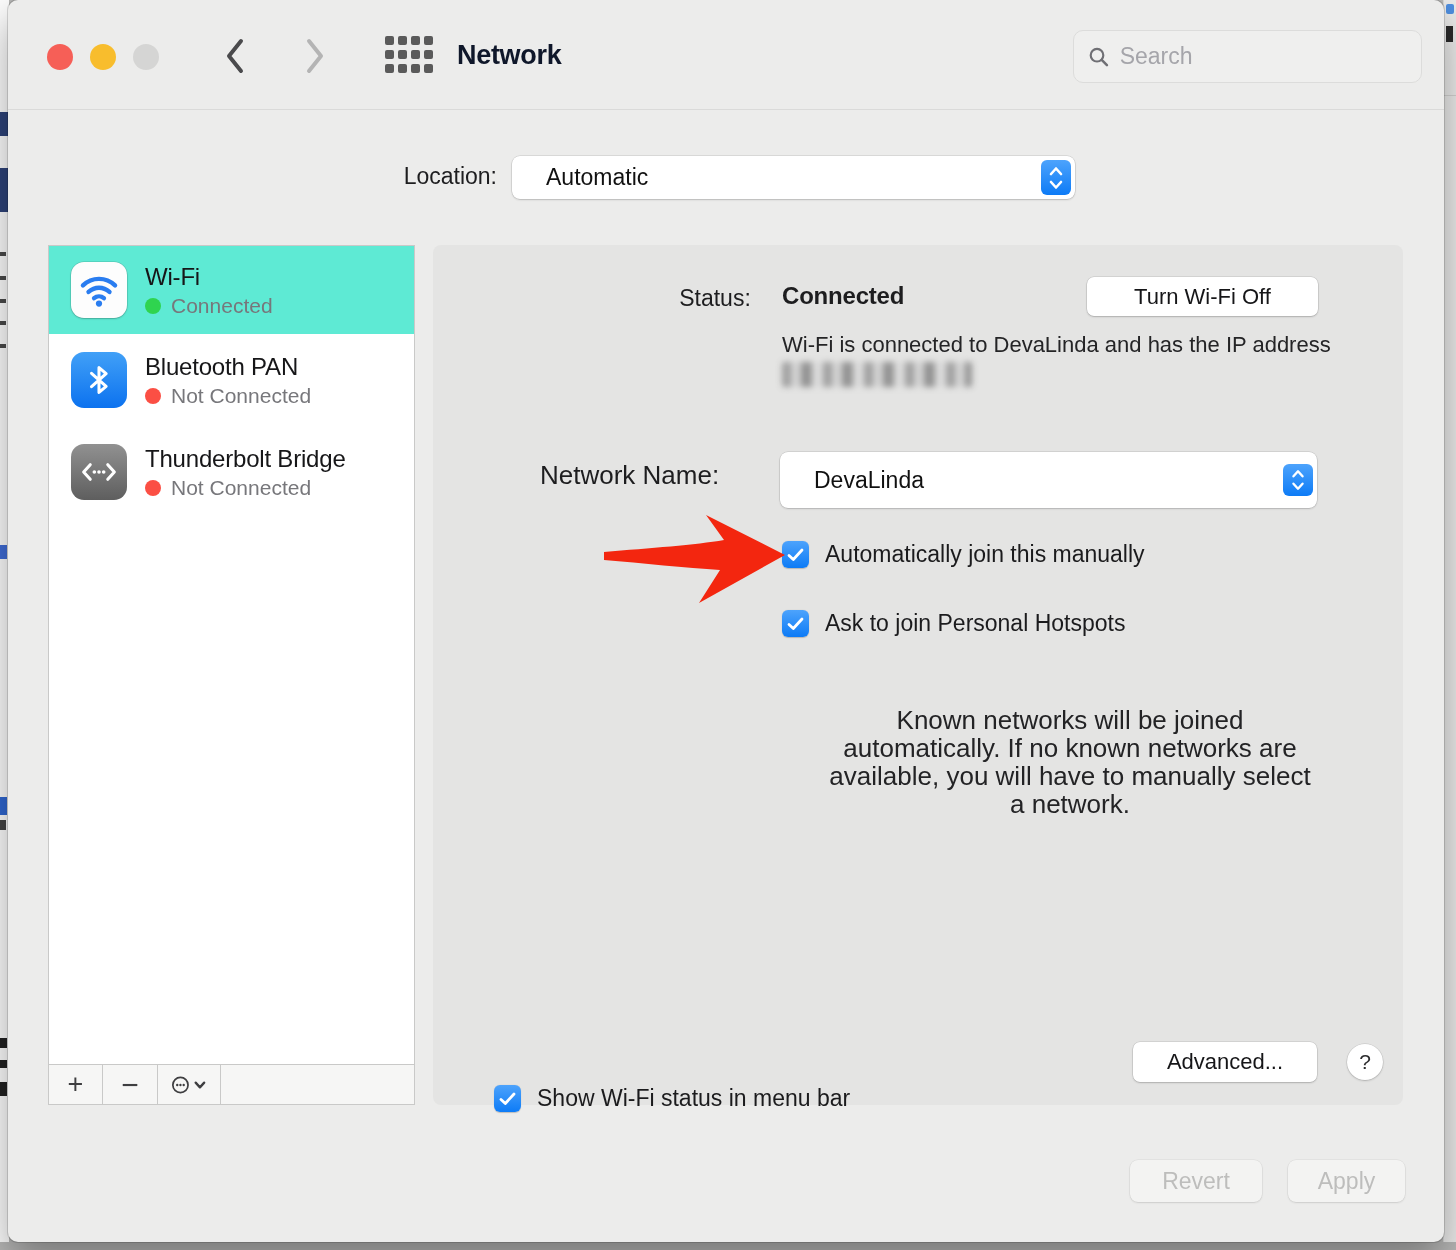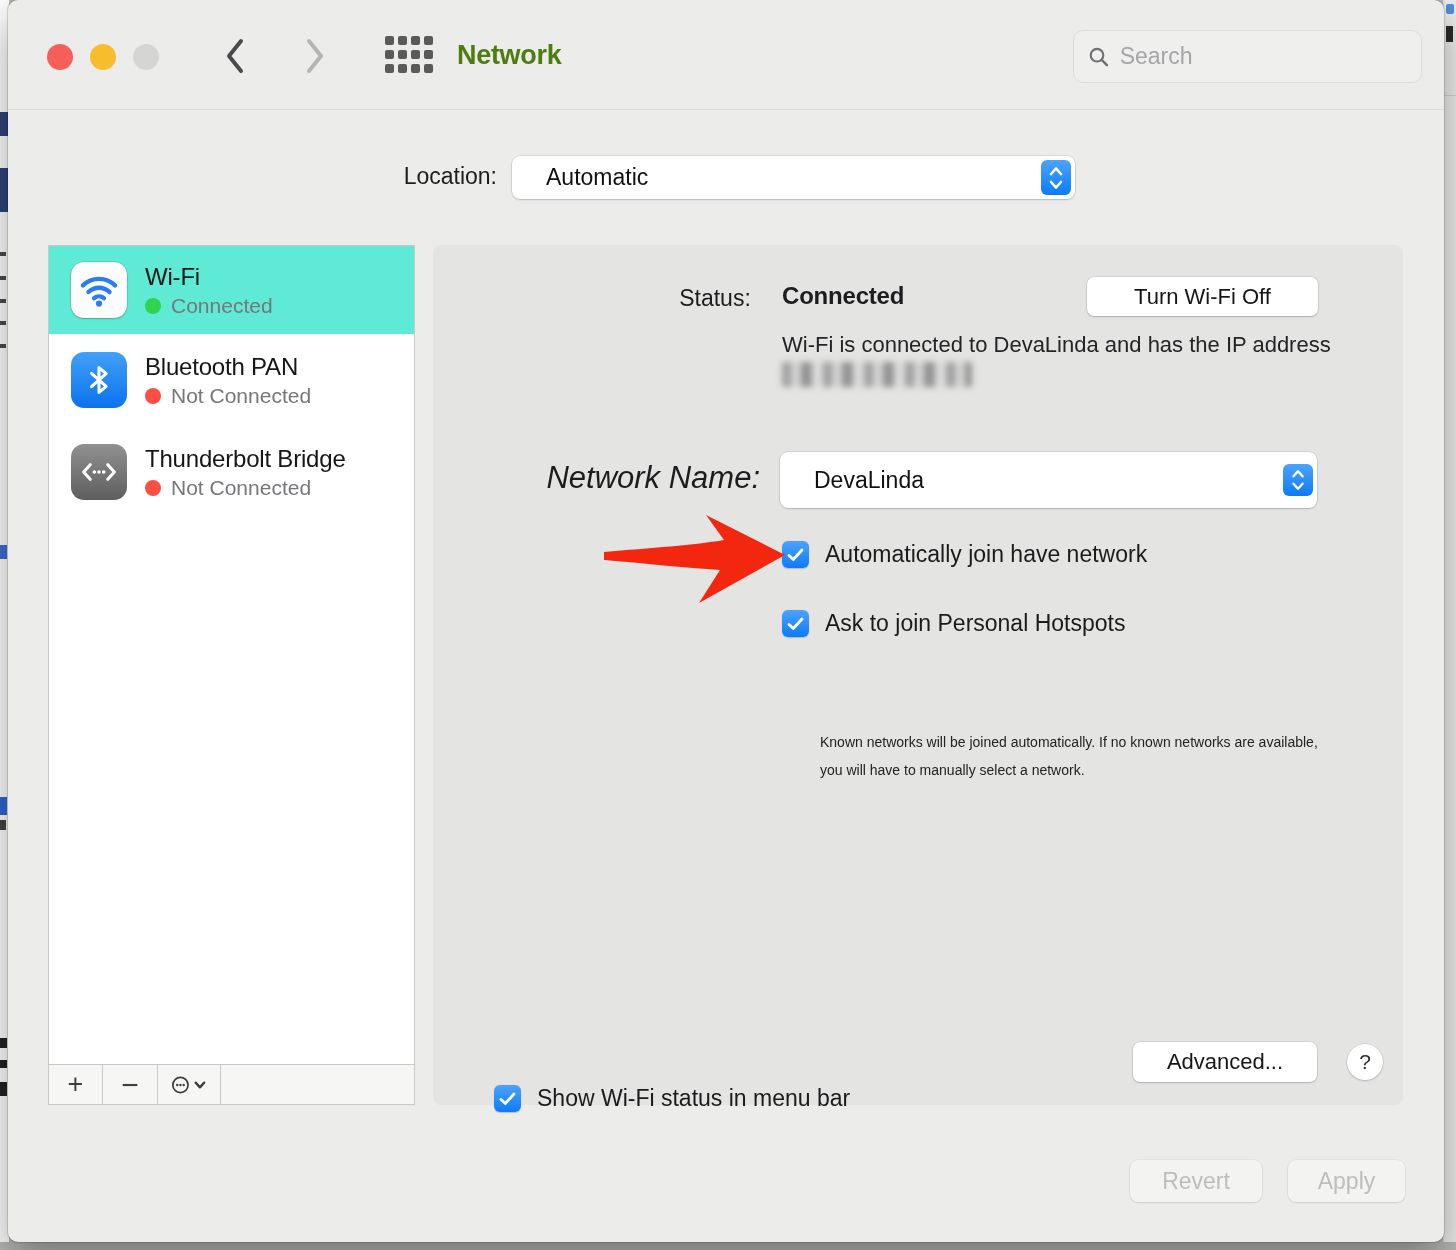--- a/index.html
+++ b/index.html
@@ -32,21 +32,21 @@
   .tl { position:absolute; top:44px; width:26px; height:26px; border-radius:50%; }
   .tl.red   { left:39px;  background:#f65f57; }
   .tl.yel   { left:82px;  background:#f8bd2d; }
   .tl.gray  { left:125px; background:#d5d5d4; }
   .navbtn { position:absolute; top:34px; width:44px; height:44px; display:flex; align-items:center; justify-content:center; }
   .navbtn.back { left:205px; }
   .navbtn.fwd  { left:285px; }
   .gridicon { position:absolute; left:377px; top:36px; width:48px; height:38px;
     display:grid; grid-template-columns:repeat(4,9px); grid-template-rows:repeat(3,9px); gap:5px 4px; }
   .gridicon span { background:#5a5a5a; border-radius:2px; }
-  .win-title { position:absolute; left:449px; top:40px; font-size:27px; font-weight:700; color:#4d7c0f; letter-spacing:-0.3px; }
+  .win-title { position:absolute; left:449px; top:40px; font-size:27px; font-weight:700; color:#0f172a; letter-spacing:-0.3px; }
   .searchbox { position:absolute; left:1065px; top:30px; width:349px; height:53px;
     border:1px solid #dcdcdb; border-radius:10px; background:#efefee;
     display:flex; align-items:center; padding:0 14px; gap:10px; }
   .searchbox input { border:none; outline:none; background:transparent; font-family:inherit;
     font-size:23px; color:#3c3c3e; width:100%; }
   .searchbox input::placeholder { color:#a5a5aa; }
 
   
   .loc-label { position:absolute; left:369px; top:163px; width:120px; text-align:right; font-size:23px; color:#1d1d1f; }
   .dropdown { position:absolute; background:#ffffff; border-radius:8px;
@@ -87,32 +87,32 @@
     background:#e4e4e3; border-radius:8px; }
   .status-label { position:absolute; left:232px; top:40px; width:100px; text-align:center; font-size:23px; }
   .status-value { position:absolute; left:349px; top:37px; font-size:24px; font-weight:700; letter-spacing:-0.2px; }
   .turnoff-btn { position:absolute; left:654px; top:32px; width:231px; height:39px;
     background:#ffffff; border:none; border-radius:7px; font-family:inherit; font-size:22px; color:#161618;
     box-shadow:0 0 0 0.5px rgba(0,0,0,0.14), 0 1px 2px rgba(0,0,0,0.18); }
   .status-desc { position:absolute; left:349px; top:85px; width:552px; font-size:22px; line-height:30px; color:#242426; }
   .blur-ip { display:inline-block; width:190px; height:25px; vertical-align:-5px; border-radius:2px; opacity:.8;
     background:repeating-linear-gradient(90deg,#8f8f8f 0 9px,#cfcfcf 9px 19px,#7f7f7f 19px 30px,#dadada 30px 41px);
     filter:blur(3px); }
-  .nn-label { position:absolute; left:107px; top:215px; width:220px; text-align:right; font-size:31px;font-style:italic; }
+  .nn-label { position:absolute; left:107px; top:215px; width:220px; text-align:left; font-size:26px; }
   .dd-network { left:347px; top:207px; width:537px; height:56px;justify-content:center; }
   .dd-network .stepper { height:32px; }
 
   .cb-row { position:absolute; display:flex; align-items:center; gap:16px; }
   .cb-row .label { font-size:23px; color:#1b1b1d; }
   .checkbox { width:27px; height:27px; border-radius:6px; flex:0 0 auto;
     display:flex; align-items:center; justify-content:center; }
   .checkbox.checked { background:linear-gradient(180deg,#4da3fc,#0d7bf6); box-shadow:0 0.5px 1px rgba(0,0,0,0.2); }
   .checkbox.unchecked { background:#ffffff; box-shadow:inset 0 0 0 0.5px rgba(0,0,0,0.18), 0 0.5px 1px rgba(0,0,0,0.1); }
   .cb1 { left:349px; top:296px; } .cb2 { left:349px; top:365px; } .cb3 { left:349px; top:434px; }
-  .help-text { position:absolute; left:387px; top:483px; width:500px; font-size:14px; line-height:28px; color:#232325; }
+  .help-text { position:absolute; left:387px; top:461px; width:500px; font-size:26px; line-height:28px; color:#232325;text-align:center; }
   .cb-menubar { left:61px; top:840px; }
   .advanced-btn { position:absolute; left:700px; top:797px; width:184px; height:40px;
     background:#ffffff; border:none; border-radius:7px; font-family:inherit; font-size:22px; color:#161618;
     box-shadow:0 0 0 0.5px rgba(0,0,0,0.14), 0 1px 2px rgba(0,0,0,0.18); }
   .help-btn { position:absolute; left:914px; top:799px; width:36px; height:36px; border-radius:50%;
     background:#ffffff; border:none; font-family:inherit; font-size:21px; color:#2c2c2e;
     box-shadow:0 0 0 0.5px rgba(0,0,0,0.14), 0 1px 2px rgba(0,0,0,0.18); }
 
   
   .red-arrow { position:absolute; left:592px; top:506px; width:192px; height:112px; pointer-events:none; }
@@ -301,21 +301,21 @@
           </svg>
       </span>
     </div>
 
     <div class="cb-row cb1">
       <span class="checkbox checked">
         <svg width="17" height="14" viewBox="0 0 17 14">
           <path d="M2 7.5 L6.3 11.5 L15 2" fill="none" stroke="#fff" stroke-width="2.8" stroke-linecap="round" stroke-linejoin="round"></path>
         </svg>
       </span>
-      <span class="label">Automatically join have network</span>
+      <span class="label">Automatically join this manually</span>
     </div>
 
     <div class="cb-row cb2">
       <span class="checkbox checked">
         <svg width="17" height="14" viewBox="0 0 17 14">
           <path d="M2 7.5 L6.3 11.5 L15 2" fill="none" stroke="#fff" stroke-width="2.8" stroke-linecap="round" stroke-linejoin="round"></path>
         </svg>
       </span>
       <span class="label">Ask to join Personal Hotspots</span>
     </div>

